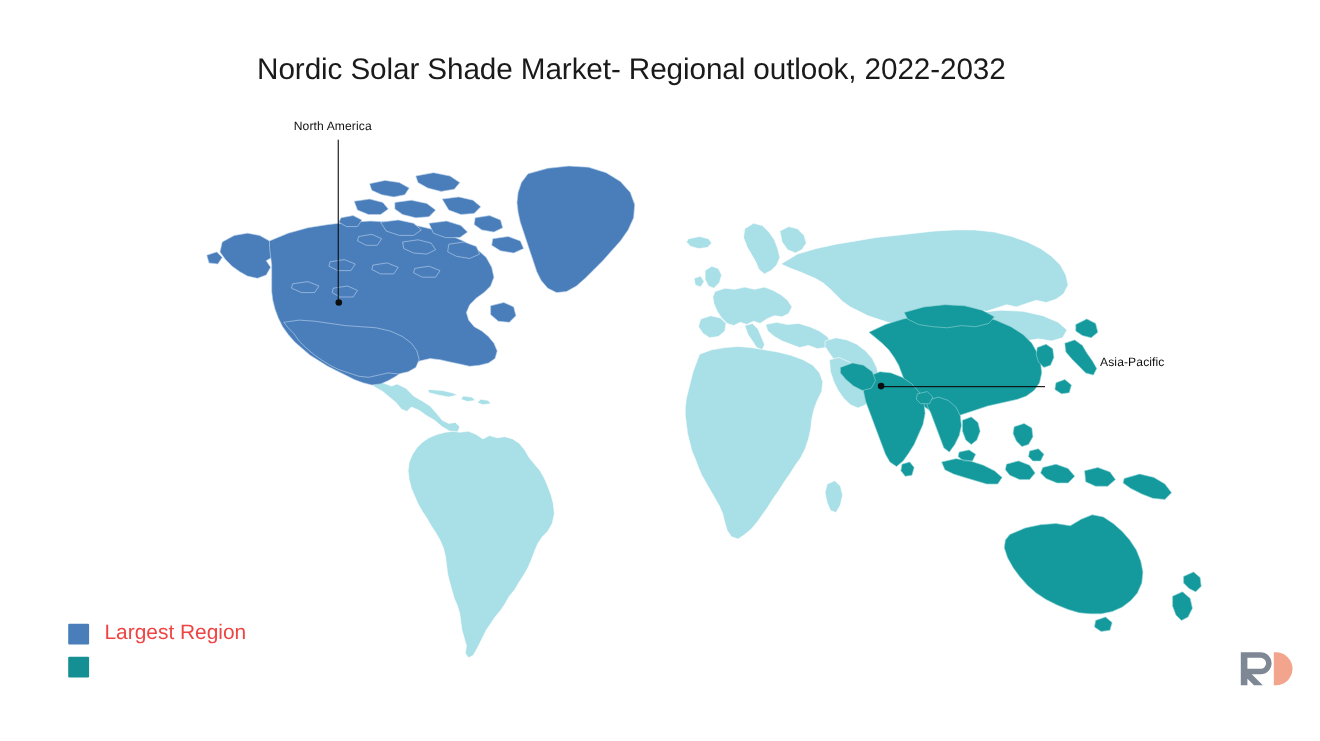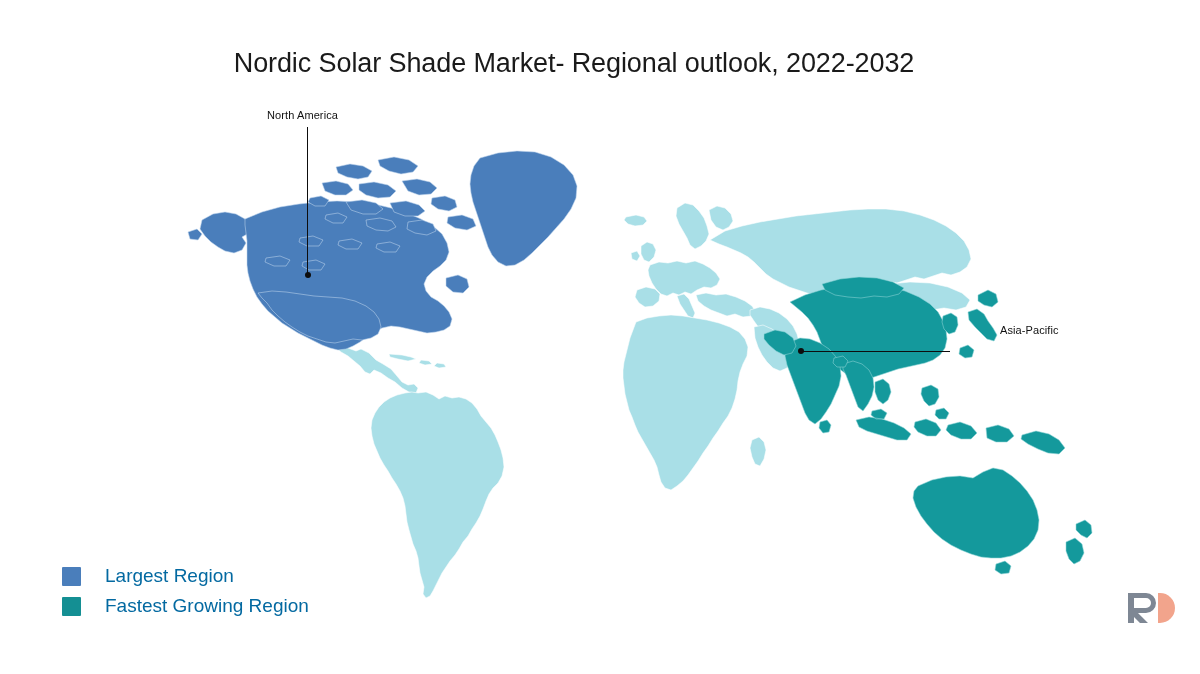--- a/index.html
+++ b/index.html
@@ -109,23 +109,23 @@
   }
   .legend-swatch {
     width: 19px;
     height: 19px;
     flex: 0 0 19px;
     border-radius: 1px;
   }
   .sw-blue { background: #4a7ebb; }
   .sw-teal { background: #148f93; }
   .legend-text {
-    margin-left: 24px;
+    margin-left: 14px;
     font-size: 19px;
-    color: #0369a1;
+    color: #ef4444;
     white-space: nowrap;
   }
 
   
   #logo {
     position: absolute;
     left: 1124px;
     top: 588px;
     width: 56px;
     height: 40px;
@@ -322,21 +322,20 @@
     <div id="dot-ap"></div>
   </div>
 
   <div id="legend">
     <div class="legend-row">
       <span class="legend-swatch sw-blue"></span>
       <span class="legend-text">Largest Region</span>
     </div>
     <div class="legend-row">
       <span class="legend-swatch sw-teal"></span>
-      <span class="legend-text">Fastest Growing Region</span>
     </div>
   </div>
 
   <svg id="logo" viewBox="0 0 56 40" xmlns="http://www.w3.org/2000/svg">
     <path d="M4 5 H22 a10 10 0 0 1 0 20 H14 l10 10 H16 L6 25 V20 H22 a5 5 0 0 0 0 -10 H10 V35 H4 Z" fill="#7e8794"></path>
     <path d="M34 5 H36 a15 15 0 0 1 0 30 H34 Z" fill="#f2a48c"></path>
   </svg>
 
 </div>
 

